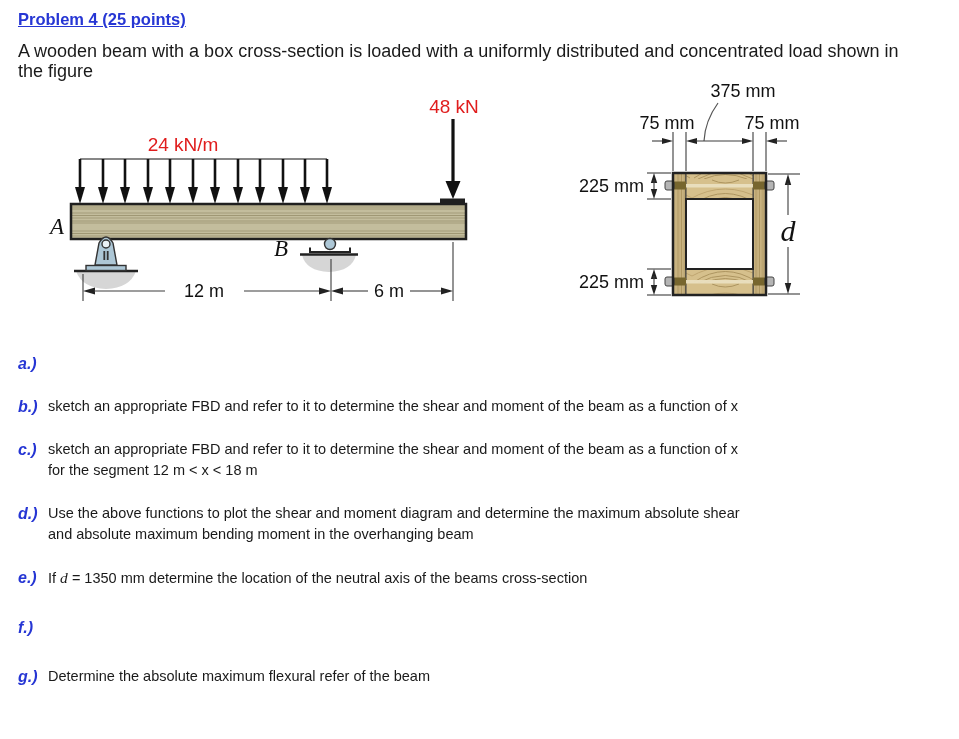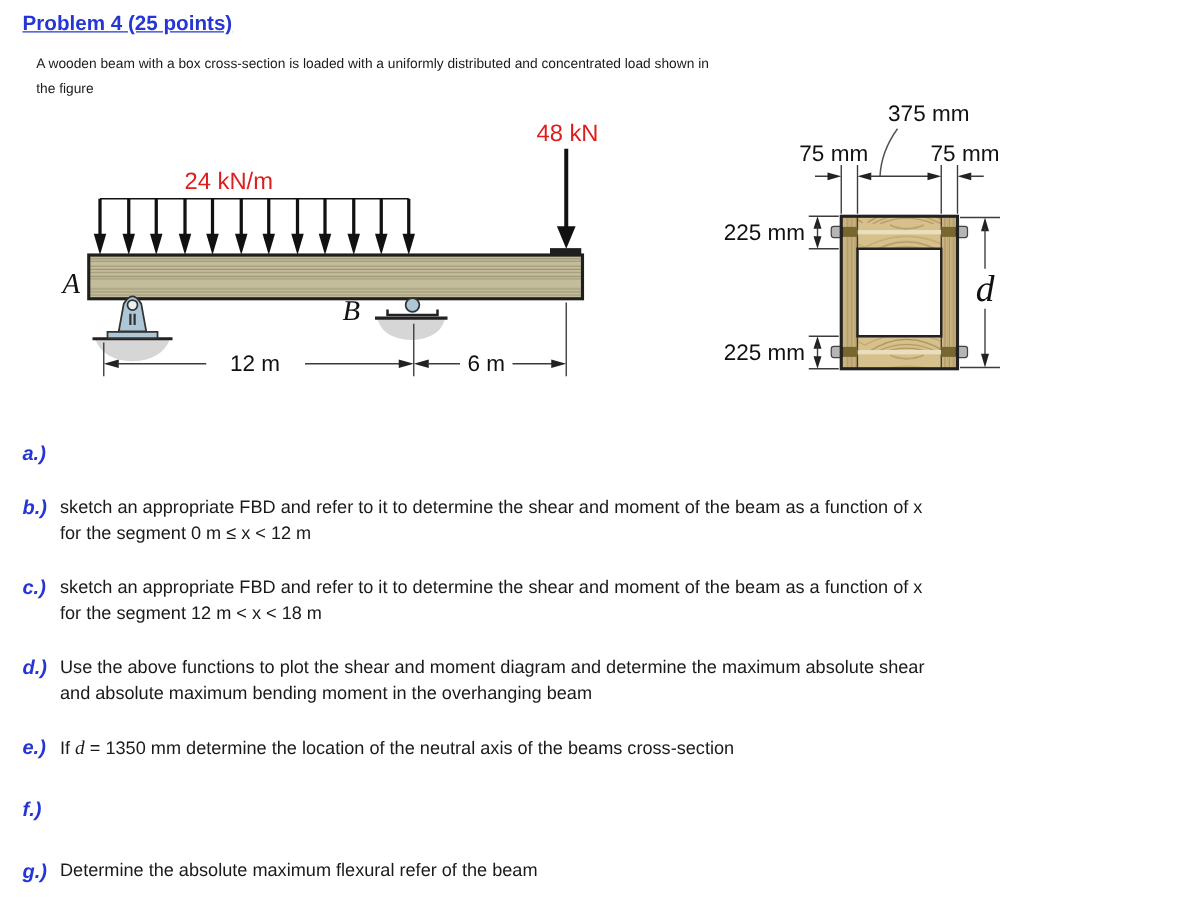--- a/index.html
+++ b/index.html
@@ -1,19 +1,19 @@
 <!DOCTYPE html>
 <html><head>
 <meta charset="utf-8">
 <style>
   html,body{margin:0;padding:0;background:#ffffff;}
   body{width:959px;height:739px;overflow:hidden;font-family:"Liberation Sans",sans-serif;color:#1a1a1a;}
   .page{position:relative;width:959px;height:725px;padding:10px 0 0 18px;box-sizing:border-box;}
   .title{font-size:16.5px;font-weight:bold;text-decoration:underline;color:#2636d4;margin:0 0 12px 0;}
-  .intro{font-size:11px;line-height:20px;margin:0 0 6px 11px;}
+  .intro{font-size:18px;line-height:20px;margin:0 0 6px 0;}
   .intro span{display:block;white-space:nowrap;}
   .figure{position:relative;height:262px;width:920px;}
   .beam-svg{position:absolute;left:0;top:0;}
   .xsec-svg{position:absolute;left:540px;top:-12px;}
   .questions{margin-top:4px;}
   .q-row{display:flex;align-items:flex-start;margin-bottom:22px;}
   .q-row.single{margin-bottom:28px;}
   .q-letter{flex:0 0 30px;font-size:16px;font-weight:bold;font-style:italic;color:#2636d4;line-height:21px;}
   .q-text{font-size:14.5px;line-height:21px;max-width:900px;}
   .q-text .ln{display:block;white-space:nowrap;}
@@ -200,21 +200,20 @@
   <div class="questions">
 
     <div class="q-row">
       <span class="q-letter">a.)</span>
     </div>
 
     <div class="q-row">
       <span class="q-letter">b.)</span>
       <div class="q-text">
         <span class="ln">sketch an appropriate FBD and refer to it to determine the shear and moment of the beam as a function of x</span>
-        <span class="ln">for the segment 0 m ≤ x &lt; 12 m</span>
       </div>
     </div>
 
     <div class="q-row">
       <span class="q-letter">c.)</span>
       <div class="q-text">
         <span class="ln">sketch an appropriate FBD and refer to it to determine the shear and moment of the beam as a function of x</span>
         <span class="ln">for the segment 12 m &lt;  x &lt; 18 m</span>
       </div>
     </div>

